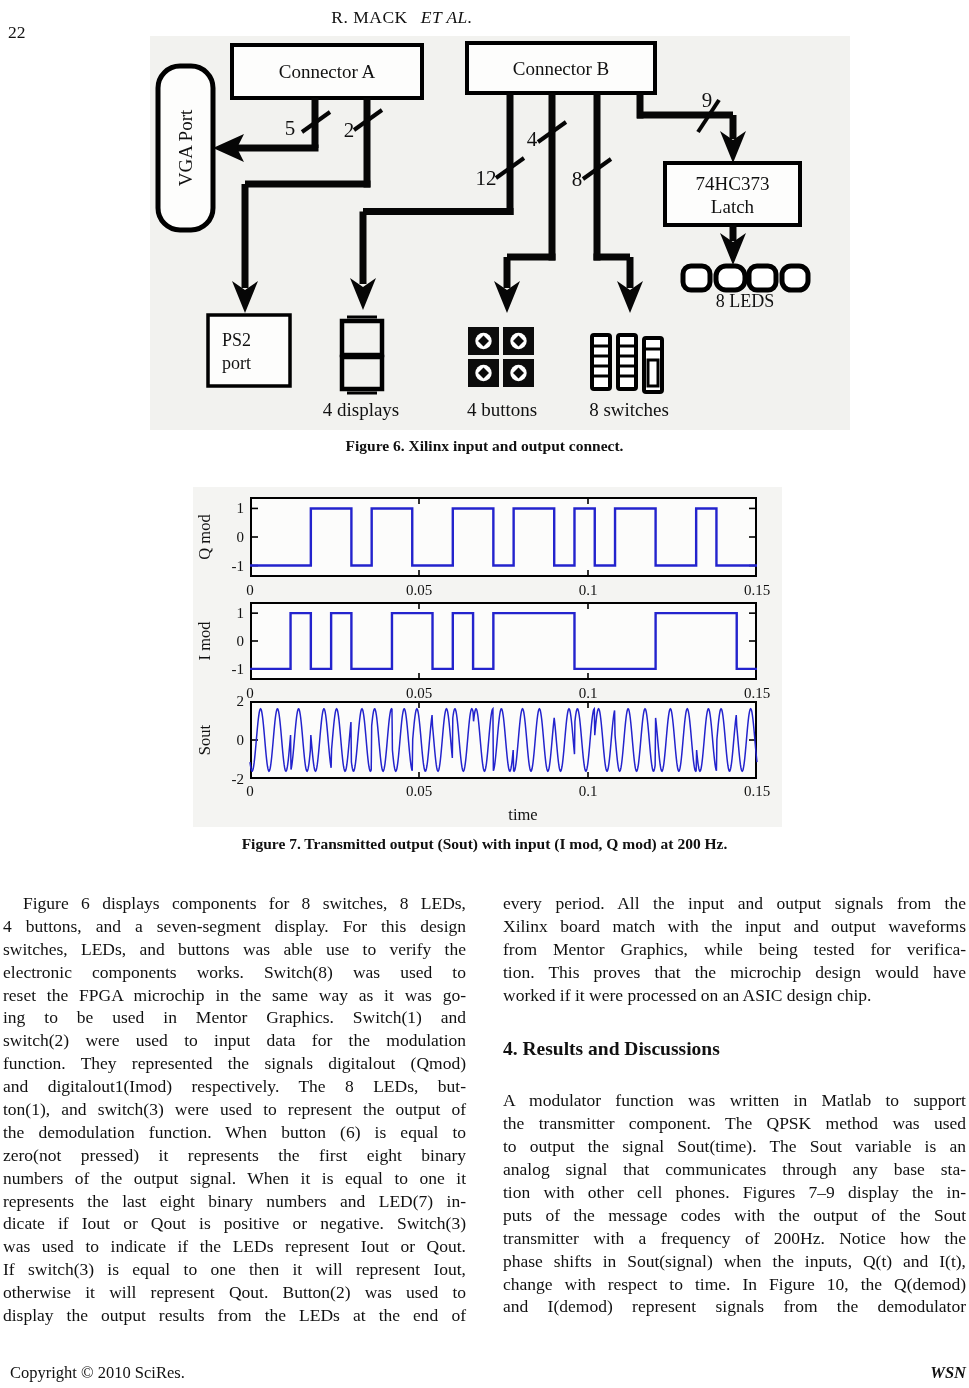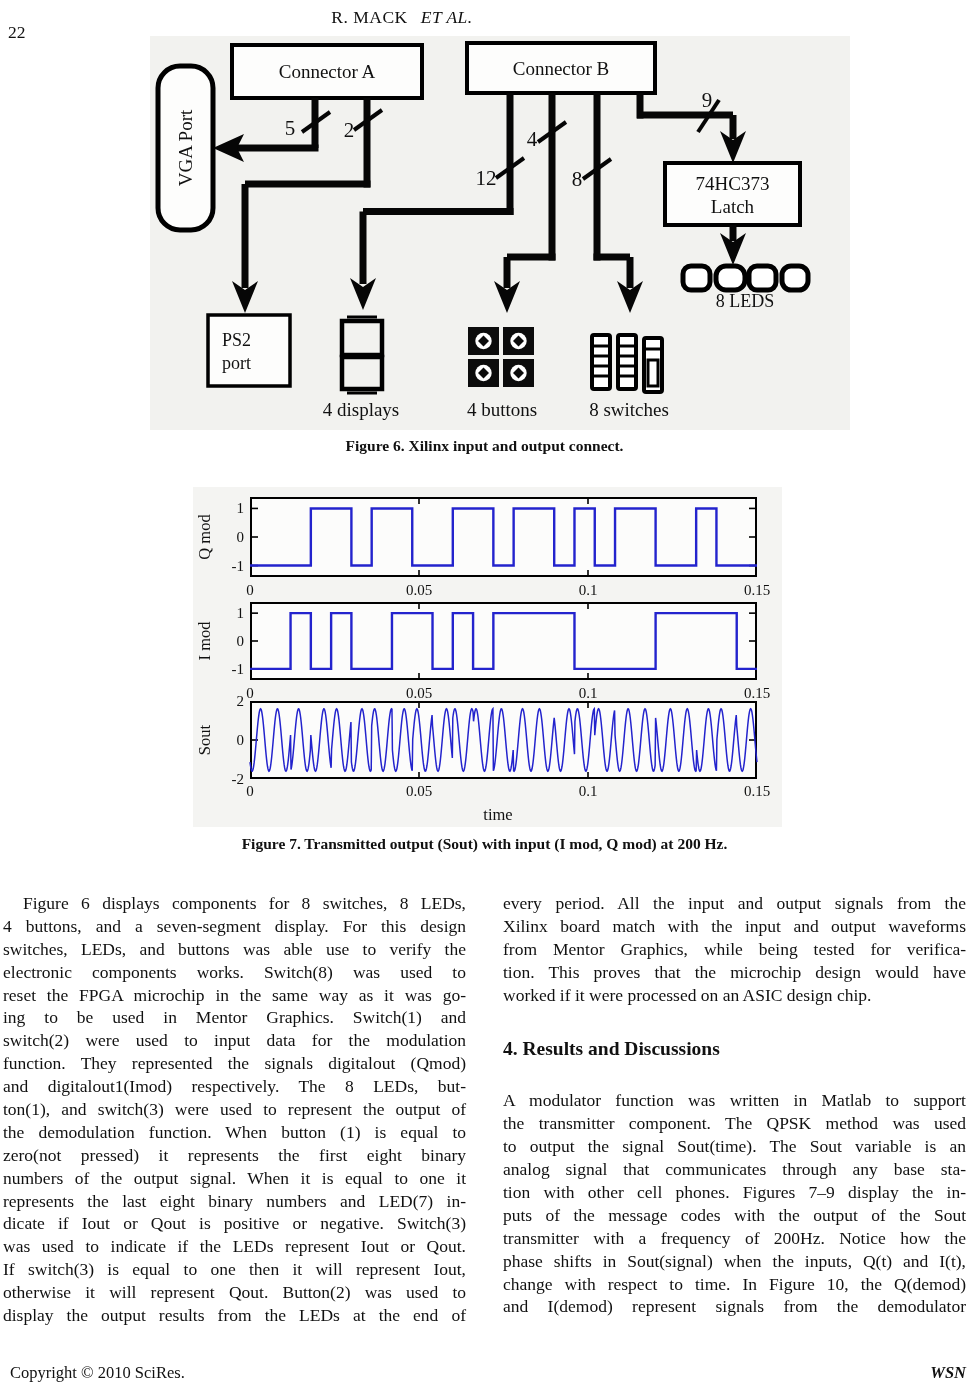--- a/index.html
+++ b/index.html
@@ -232,37 +232,37 @@
       <path d="M0 61.06 L0.46 64.5 L0.92 67.19 L1.38 69.06 L1.84 70.04 L2.3 70.12 L2.77 69.29 L3.23 67.56 L3.69 65 L4.15 61.68 L4.61 57.7 L5.07 53.16 L5.53 48.22 L5.99 43 L6.45 37.66 L6.91 32.37 L7.37 27.27 L7.84 22.51 L8.3 18.23 L8.76 14.57 L9.22 11.62 L9.68 9.47 L10.14 8.18 L10.6 7.8 L11.06 8.34 L11.52 9.77 L11.98 12.05 L12.44 15.13 L12.91 18.91 L13.37 23.27 L13.83 28.1 L14.29 33.24 L14.75 38.55 L15.21 43.88 L15.67 49.06 L16.13 53.95 L16.59 58.4 L17.05 62.29 L17.51 65.49 L17.98 67.91 L18.44 69.49 L18.9 70.17 L19.36 69.94 L19.82 68.81 L20.28 66.8 L20.74 63.98 L21.2 60.42 L21.66 56.24 L22.12 51.55 L22.58 46.5 L23.05 41.23 L23.51 35.89 L23.97 30.64 L24.43 25.64 L24.89 21.02 L25.35 16.94 L25.81 13.5 L26.27 10.81 L26.73 8.94 L27.19 7.96 L27.65 7.88 L28.12 8.71 L28.58 10.44 L29.04 13 L29.5 16.32 L29.96 20.3 L30.42 24.84 L30.88 29.78 L31.34 35 L31.8 40.34 L32.26 45.63 L32.72 50.73 L33.19 55.49 L33.65 59.77 L34.11 63.43 L34.57 66.38 L35.03 68.53 L35.49 69.82 L35.95 70.2 L36.41 69.66 L36.87 68.23 L37.33 65.95 L37.79 62.87 L38.26 59.09 L38.72 54.73 L39.18 49.9 L39.64 44.76 L40.1 39.45 L40.56 34.12 L41.02 68.53 L41.48 66.38 L41.94 63.43 L42.4 59.77 L42.86 55.49 L43.33 50.73 L43.79 45.63 L44.25 40.34 L44.71 35 L45.17 29.78 L45.63 24.84 L46.09 20.3 L46.55 16.32 L47.01 13 L47.47 10.44 L47.93 8.71 L48.4 7.88 L48.86 7.96 L49.32 8.94 L49.78 10.81 L50.24 13.5 L50.7 16.94 L51.16 21.02 L51.62 25.64 L52.08 30.64 L52.54 35.89 L53 41.23 L53.47 46.5 L53.93 51.55 L54.39 56.24 L54.85 60.42 L55.31 63.98 L55.77 66.8 L56.23 68.81 L56.69 69.94 L57.15 70.17 L57.61 69.49 L58.07 67.91 L58.54 65.49 L59 62.29 L59.46 58.4 L59.92 53.95 L60.38 49.06 L60.84 34.12 L61.3 39.45 L61.76 44.76 L62.22 49.9 L62.68 54.73 L63.14 59.09 L63.61 62.87 L64.07 65.95 L64.53 68.23 L64.99 69.66 L65.45 70.2 L65.91 69.82 L66.37 68.53 L66.83 66.38 L67.29 63.43 L67.75 59.77 L68.21 55.49 L68.68 50.73 L69.14 45.63 L69.6 40.34 L70.06 35 L70.52 29.78 L70.98 24.84 L71.44 20.3 L71.9 16.32 L72.36 13 L72.82 10.44 L73.28 8.71 L73.75 7.88 L74.21 7.96 L74.67 8.94 L75.13 10.81 L75.59 13.5 L76.05 16.94 L76.51 21.02 L76.97 25.64 L77.43 30.64 L77.89 35.89 L78.35 41.23 L78.82 46.5 L79.28 51.55 L79.74 56.24 L80.2 60.42 L80.66 63.98 L81.12 66.8 L81.58 48.22 L82.04 43 L82.5 37.66 L82.96 32.37 L83.42 27.27 L83.89 22.51 L84.35 18.23 L84.81 14.57 L85.27 11.62 L85.73 9.47 L86.19 8.18 L86.65 7.8 L87.11 8.34 L87.57 9.77 L88.03 12.05 L88.49 15.13 L88.96 18.91 L89.42 23.27 L89.88 28.1 L90.34 33.24 L90.8 38.55 L91.26 43.88 L91.72 49.06 L92.18 53.95 L92.64 58.4 L93.1 62.29 L93.56 65.49 L94.03 67.91 L94.49 69.49 L94.95 70.17 L95.41 69.94 L95.87 68.81 L96.33 66.8 L96.79 63.98 L97.25 60.42 L97.71 56.24 L98.17 51.55 L98.63 46.5 L99.1 41.23 L99.56 35.89 L100.02 30.64 L100.48 25.64 L100.94 21.02 L101.4 61.06 L101.86 64.5 L102.32 67.19 L102.78 69.06 L103.24 70.04 L103.7 70.12 L104.17 69.29 L104.63 67.56 L105.09 65 L105.55 61.68 L106.01 57.7 L106.47 53.16 L106.93 48.22 L107.39 43 L107.85 37.66 L108.31 32.37 L108.77 27.27 L109.24 22.51 L109.7 18.23 L110.16 14.57 L110.62 11.62 L111.08 9.47 L111.54 8.18 L112 7.8 L112.46 8.34 L112.92 9.77 L113.38 12.05 L113.84 15.13 L114.31 18.91 L114.77 23.27 L115.23 28.1 L115.69 33.24 L116.15 38.55 L116.61 43.88 L117.07 49.06 L117.53 53.95 L117.99 58.4 L118.45 62.29 L118.91 65.49 L119.38 67.91 L119.84 69.49 L120.3 70.17 L120.76 69.94 L121.22 68.81 L121.68 24.84 L122.14 20.3 L122.6 16.32 L123.06 13 L123.52 10.44 L123.98 8.71 L124.45 7.88 L124.91 7.96 L125.37 8.94 L125.83 10.81 L126.29 13.5 L126.75 16.94 L127.21 21.02 L127.67 25.64 L128.13 30.64 L128.59 35.89 L129.05 41.23 L129.52 46.5 L129.98 51.55 L130.44 56.24 L130.9 60.42 L131.36 63.98 L131.82 66.8 L132.28 68.81 L132.74 69.94 L133.2 70.17 L133.66 69.49 L134.12 67.91 L134.59 65.49 L135.05 62.29 L135.51 58.4 L135.97 53.95 L136.43 49.06 L136.89 43.88 L137.35 38.55 L137.81 33.24 L138.27 28.1 L138.73 23.27 L139.19 18.91 L139.66 15.13 L140.12 12.05 L140.58 9.77 L141.04 8.34 L141.5 7.8 L141.96 8.18 L142.42 49.06 L142.88 53.95 L143.34 58.4 L143.8 62.29 L144.26 65.49 L144.73 67.91 L145.19 69.49 L145.65 70.17 L146.11 69.94 L146.57 68.81 L147.03 66.8 L147.49 63.98 L147.95 60.42 L148.41 56.24 L148.87 51.55 L149.33 46.5 L149.8 41.23 L150.26 35.89 L150.72 30.64 L151.18 25.64 L151.64 21.02 L152.1 16.94 L152.56 13.5 L153.02 10.81 L153.48 8.94 L153.94 7.96 L154.4 7.88 L154.87 8.71 L155.33 10.44 L155.79 13 L156.25 16.32 L156.71 20.3 L157.17 24.84 L157.63 29.78 L158.09 35 L158.55 40.34 L159.01 45.63 L159.47 50.73 L159.94 55.49 L160.4 59.77 L160.86 63.43 L161.32 66.38 L161.78 68.53 L162.24 69.82 L162.7 38.55 L163.16 33.24 L163.62 28.1 L164.08 23.27 L164.54 18.91 L165.01 15.13 L165.47 12.05 L165.93 9.77 L166.39 8.34 L166.85 7.8 L167.31 8.18 L167.77 9.47 L168.23 11.62 L168.69 14.57 L169.15 18.23 L169.61 22.51 L170.08 27.27 L170.54 32.37 L171 37.66 L171.46 43 L171.92 48.22 L172.38 53.16 L172.84 57.7 L173.3 61.68 L173.76 65 L174.22 67.56 L174.68 69.29 L175.15 70.12 L175.61 70.04 L176.07 69.06 L176.53 67.19 L176.99 64.5 L177.45 61.06 L177.91 56.98 L178.37 52.36 L178.83 47.36 L179.29 42.11 L179.75 36.77 L180.22 31.5 L180.68 26.45 L181.14 21.76 L181.6 17.58 L182.06 14.02 L182.52 24.84 L182.98 29.78 L183.44 35 L183.9 40.34 L184.36 45.63 L184.82 50.73 L185.29 55.49 L185.75 59.77 L186.21 63.43 L186.67 66.38 L187.13 68.53 L187.59 69.82 L188.05 70.2 L188.51 69.66 L188.97 68.23 L189.43 65.95 L189.89 62.87 L190.36 59.09 L190.82 54.73 L191.28 49.9 L191.74 44.76 L192.2 39.45 L192.66 34.12 L193.12 28.94 L193.58 24.05 L194.04 19.6 L194.5 15.71 L194.96 12.51 L195.43 10.09 L195.89 8.51 L196.35 7.83 L196.81 8.06 L197.27 9.19 L197.73 11.2 L198.19 14.02 L198.65 17.58 L199.11 21.76 L199.57 26.45 L200.03 31.5 L200.5 36.77 L200.96 42.11 L201.42 47.36 L201.88 52.36 L202.34 56.98 L202.8 16.94 L203.26 13.5 L203.72 10.81 L204.18 8.94 L204.64 7.96 L205.1 7.88 L205.57 8.71 L206.03 10.44 L206.49 13 L206.95 16.32 L207.41 20.3 L207.87 24.84 L208.33 29.78 L208.79 35 L209.25 40.34 L209.71 45.63 L210.17 50.73 L210.64 55.49 L211.1 59.77 L211.56 63.43 L212.02 66.38 L212.48 68.53 L212.94 69.82 L213.4 70.2 L213.86 69.66 L214.32 68.23 L214.78 65.95 L215.24 62.87 L215.71 59.09 L216.17 54.73 L216.63 49.9 L217.09 44.76 L217.55 39.45 L218.01 34.12 L218.47 28.94 L218.93 24.05 L219.39 19.6 L219.85 15.71 L220.31 12.51 L220.78 10.09 L221.24 8.51 L221.7 7.83 L222.16 8.06 L222.62 9.19 L223.08 11.2 L223.54 20.3 L224 16.32 L224.46 13 L224.92 10.44 L225.38 8.71 L225.85 7.88 L226.31 7.96 L226.77 8.94 L227.23 10.81 L227.69 13.5 L228.15 16.94 L228.61 21.02 L229.07 25.64 L229.53 30.64 L229.99 35.89 L230.45 41.23 L230.92 46.5 L231.38 51.55 L231.84 56.24 L232.3 60.42 L232.76 63.98 L233.22 66.8 L233.68 68.81 L234.14 69.94 L234.6 70.17 L235.06 69.49 L235.52 67.91 L235.99 65.49 L236.45 62.29 L236.91 58.4 L237.37 53.95 L237.83 49.06 L238.29 43.88 L238.75 38.55 L239.21 33.24 L239.67 28.1 L240.13 23.27 L240.59 18.91 L241.06 15.13 L241.52 12.05 L241.98 9.77 L242.44 8.34 L242.9 7.8 L243.36 69.82 L243.82 68.53 L244.28 66.38 L244.74 63.43 L245.2 59.77 L245.66 55.49 L246.13 50.73 L246.59 45.63 L247.05 40.34 L247.51 35 L247.97 29.78 L248.43 24.84 L248.89 20.3 L249.35 16.32 L249.81 13 L250.27 10.44 L250.73 8.71 L251.2 7.88 L251.66 7.96 L252.12 8.94 L252.58 10.81 L253.04 13.5 L253.5 16.94 L253.96 21.02 L254.42 25.64 L254.88 30.64 L255.34 35.89 L255.8 41.23 L256.27 46.5 L256.73 51.55 L257.19 56.24 L257.65 60.42 L258.11 63.98 L258.57 66.8 L259.03 68.81 L259.49 69.94 L259.95 70.17 L260.41 69.49 L260.87 67.91 L261.34 65.49 L261.8 62.29 L262.26 58.4 L262.72 53.95 L263.18 49.06 L263.64 69.82 L264.1 70.2 L264.56 69.66 L265.02 68.23 L265.48 65.95 L265.94 62.87 L266.41 59.09 L266.87 54.73 L267.33 49.9 L267.79 44.76 L268.25 39.45 L268.71 34.12 L269.17 28.94 L269.63 24.05 L270.09 19.6 L270.55 15.71 L271.01 12.51 L271.48 10.09 L271.94 8.51 L272.4 7.83 L272.86 8.06 L273.32 9.19 L273.78 11.2 L274.24 14.02 L274.7 17.58 L275.16 21.76 L275.62 26.45 L276.08 31.5 L276.55 36.77 L277.01 42.11 L277.47 47.36 L277.93 52.36 L278.39 56.98 L278.85 61.06 L279.31 64.5 L279.77 67.19 L280.23 69.06 L280.69 70.04 L281.15 70.12 L281.62 69.29 L282.08 67.56 L282.54 65 L283 61.68 L283.46 57.7 L283.92 53.16 L284.38 48.22 L284.84 43 L285.3 37.66 L285.76 32.37 L286.22 27.27 L286.69 22.51 L287.15 18.23 L287.61 14.57 L288.07 11.62 L288.53 9.47 L288.99 8.18 L289.45 7.8 L289.91 8.34 L290.37 9.77 L290.83 12.05 L291.29 15.13 L291.76 18.91 L292.22 23.27 L292.68 28.1 L293.14 33.24 L293.6 38.55 L294.06 43.88 L294.52 49.06 L294.98 53.95 L295.44 58.4 L295.9 62.29 L296.36 65.49 L296.83 67.91 L297.29 69.49 L297.75 70.17 L298.21 69.94 L298.67 68.81 L299.13 66.8 L299.59 63.98 L300.05 60.42 L300.51 56.24 L300.97 51.55 L301.43 46.5 L301.9 41.23 L302.36 35.89 L302.82 30.64 L303.28 25.64 L303.74 21.02 L304.2 16.94 L304.66 21.02 L305.12 25.64 L305.58 30.64 L306.04 35.89 L306.5 41.23 L306.97 46.5 L307.43 51.55 L307.89 56.24 L308.35 60.42 L308.81 63.98 L309.27 66.8 L309.73 68.81 L310.19 69.94 L310.65 70.17 L311.11 69.49 L311.57 67.91 L312.04 65.49 L312.5 62.29 L312.96 58.4 L313.42 53.95 L313.88 49.06 L314.34 43.88 L314.8 38.55 L315.26 33.24 L315.72 28.1 L316.18 23.27 L316.64 18.91 L317.11 15.13 L317.57 12.05 L318.03 9.77 L318.49 8.34 L318.95 7.8 L319.41 8.18 L319.87 9.47 L320.33 11.62 L320.79 14.57 L321.25 18.23 L321.71 22.51 L322.18 27.27 L322.64 32.37 L323.1 37.66 L323.56 43 L324.02 48.22 L324.48 53.16 L324.94 20.3 L325.4 16.32 L325.86 13 L326.32 10.44 L326.78 8.71 L327.25 7.88 L327.71 7.96 L328.17 8.94 L328.63 10.81 L329.09 13.5 L329.55 16.94 L330.01 21.02 L330.47 25.64 L330.93 30.64 L331.39 35.89 L331.85 41.23 L332.32 46.5 L332.78 51.55 L333.24 56.24 L333.7 60.42 L334.16 63.98 L334.62 66.8 L335.08 68.81 L335.54 69.94 L336 70.17 L336.46 69.49 L336.92 67.91 L337.39 65.49 L337.85 62.29 L338.31 58.4 L338.77 53.95 L339.23 49.06 L339.69 43.88 L340.15 38.55 L340.61 33.24 L341.07 28.1 L341.53 23.27 L341.99 18.91 L342.46 15.13 L342.92 12.05 L343.38 9.77 L343.84 8.34 L344.3 7.8 L344.76 34.12 L345.22 28.94 L345.68 24.05 L346.14 19.6 L346.6 15.71 L347.06 12.51 L347.53 10.09 L347.99 8.51 L348.45 7.83 L348.91 8.06 L349.37 9.19 L349.83 11.2 L350.29 14.02 L350.75 17.58 L351.21 21.76 L351.67 26.45 L352.13 31.5 L352.6 36.77 L353.06 42.11 L353.52 47.36 L353.98 52.36 L354.44 56.98 L354.9 61.06 L355.36 64.5 L355.82 67.19 L356.28 69.06 L356.74 70.04 L357.2 70.12 L357.67 69.29 L358.13 67.56 L358.59 65 L359.05 61.68 L359.51 57.7 L359.97 53.16 L360.43 48.22 L360.89 43 L361.35 37.66 L361.81 32.37 L362.27 27.27 L362.74 22.51 L363.2 18.23 L363.66 14.57 L364.12 11.62 L364.58 9.47 L365.04 34.12 L365.5 39.45 L365.96 44.76 L366.42 49.9 L366.88 54.73 L367.34 59.09 L367.81 62.87 L368.27 65.95 L368.73 68.23 L369.19 69.66 L369.65 70.2 L370.11 69.82 L370.57 68.53 L371.03 66.38 L371.49 63.43 L371.95 59.77 L372.41 55.49 L372.88 50.73 L373.34 45.63 L373.8 40.34 L374.26 35 L374.72 29.78 L375.18 24.84 L375.64 20.3 L376.1 16.32 L376.56 13 L377.02 10.44 L377.48 8.71 L377.95 7.88 L378.41 7.96 L378.87 8.94 L379.33 10.81 L379.79 13.5 L380.25 16.94 L380.71 21.02 L381.17 25.64 L381.63 30.64 L382.09 35.89 L382.55 41.23 L383.02 46.5 L383.48 51.55 L383.94 56.24 L384.4 60.42 L384.86 63.98 L385.32 66.8 L385.78 68.81 L386.24 69.94 L386.7 70.17 L387.16 69.49 L387.62 67.91 L388.09 65.49 L388.55 62.29 L389.01 58.4 L389.47 53.95 L389.93 49.06 L390.39 43.88 L390.85 38.55 L391.31 33.24 L391.77 28.1 L392.23 23.27 L392.69 18.91 L393.16 15.13 L393.62 12.05 L394.08 9.77 L394.54 8.34 L395 7.8 L395.46 8.18 L395.92 9.47 L396.38 11.62 L396.84 14.57 L397.3 18.23 L397.76 22.51 L398.23 27.27 L398.69 32.37 L399.15 37.66 L399.61 43 L400.07 48.22 L400.53 53.16 L400.99 57.7 L401.45 61.68 L401.91 65 L402.37 67.56 L402.83 69.29 L403.3 70.12 L403.76 70.04 L404.22 69.06 L404.68 67.19 L405.14 64.5 L405.6 16.94 L406.06 21.02 L406.52 25.64 L406.98 30.64 L407.44 35.89 L407.9 41.23 L408.37 46.5 L408.83 51.55 L409.29 56.24 L409.75 60.42 L410.21 63.98 L410.67 66.8 L411.13 68.81 L411.59 69.94 L412.05 70.17 L412.51 69.49 L412.97 67.91 L413.44 65.49 L413.9 62.29 L414.36 58.4 L414.82 53.95 L415.28 49.06 L415.74 43.88 L416.2 38.55 L416.66 33.24 L417.12 28.1 L417.58 23.27 L418.04 18.91 L418.51 15.13 L418.97 12.05 L419.43 9.77 L419.89 8.34 L420.35 7.8 L420.81 8.18 L421.27 9.47 L421.73 11.62 L422.19 14.57 L422.65 18.23 L423.11 22.51 L423.58 27.27 L424.04 32.37 L424.5 37.66 L424.96 43 L425.42 48.22 L425.88 53.16 L426.34 57.7 L426.8 61.68 L427.26 65 L427.72 67.56 L428.18 69.29 L428.65 70.12 L429.11 70.04 L429.57 69.06 L430.03 67.19 L430.49 64.5 L430.95 61.06 L431.41 56.98 L431.87 52.36 L432.33 47.36 L432.79 42.11 L433.25 36.77 L433.72 31.5 L434.18 26.45 L434.64 21.76 L435.1 17.58 L435.56 14.02 L436.02 11.2 L436.48 9.19 L436.94 8.06 L437.4 7.83 L437.86 8.51 L438.32 10.09 L438.79 12.51 L439.25 15.71 L439.71 19.6 L440.17 24.05 L440.63 28.94 L441.09 34.12 L441.55 39.45 L442.01 44.76 L442.47 49.9 L442.93 54.73 L443.39 59.09 L443.86 62.87 L444.32 65.95 L444.78 68.23 L445.24 69.66 L445.7 70.2 L446.16 69.82 L446.62 49.06 L447.08 53.95 L447.54 58.4 L448 62.29 L448.46 65.49 L448.93 67.91 L449.39 69.49 L449.85 70.17 L450.31 69.94 L450.77 68.81 L451.23 66.8 L451.69 63.98 L452.15 60.42 L452.61 56.24 L453.07 51.55 L453.53 46.5 L454 41.23 L454.46 35.89 L454.92 30.64 L455.38 25.64 L455.84 21.02 L456.3 16.94 L456.76 13.5 L457.22 10.81 L457.68 8.94 L458.14 7.96 L458.6 7.88 L459.07 8.71 L459.53 10.44 L459.99 13 L460.45 16.32 L460.91 20.3 L461.37 24.84 L461.83 29.78 L462.29 35 L462.75 40.34 L463.21 45.63 L463.67 50.73 L464.14 55.49 L464.6 59.77 L465.06 63.43 L465.52 66.38 L465.98 68.53 L466.44 69.82 L466.9 38.55 L467.36 33.24 L467.82 28.1 L468.28 23.27 L468.74 18.91 L469.21 15.13 L469.67 12.05 L470.13 9.77 L470.59 8.34 L471.05 7.8 L471.51 8.18 L471.97 9.47 L472.43 11.62 L472.89 14.57 L473.35 18.23 L473.81 22.51 L474.28 27.27 L474.74 32.37 L475.2 37.66 L475.66 43 L476.12 48.22 L476.58 53.16 L477.04 57.7 L477.5 61.68 L477.96 65 L478.42 67.56 L478.88 69.29 L479.35 70.12 L479.81 70.04 L480.27 69.06 L480.73 67.19 L481.19 64.5 L481.65 61.06 L482.11 56.98 L482.57 52.36 L483.03 47.36 L483.49 42.11 L483.95 36.77 L484.42 31.5 L484.88 26.45 L485.34 21.76 L485.8 17.58 L486.26 14.02 L486.72 24.84 L487.18 29.78 L487.64 35 L488.1 40.34 L488.56 45.63 L489.02 50.73 L489.49 55.49 L489.95 59.77 L490.41 63.43 L490.87 66.38 L491.33 68.53 L491.79 69.82 L492.25 70.2 L492.71 69.66 L493.17 68.23 L493.63 65.95 L494.09 62.87 L494.56 59.09 L495.02 54.73 L495.48 49.9 L495.94 44.76 L496.4 39.45 L496.86 34.12 L497.32 28.94 L497.78 24.05 L498.24 19.6 L498.7 15.71 L499.16 12.51 L499.63 10.09 L500.09 8.51 L500.55 7.83 L501.01 8.06 L501.47 9.19 L501.93 11.2 L502.39 14.02 L502.85 17.58 L503.31 21.76 L503.77 26.45 L504.23 31.5 L504.7 36.77 L505.16 42.11 L505.62 47.36 L506.08 52.36 L506.54 56.98 L507 61.06" fill="none" stroke="#2323cd" stroke-width="1.5"></path>
     </svg>
     <div class="ytick" style="left: 216px; top: 692px;">2</div>
     <div class="ytick" style="left: 216px; top: 731px;">0</div>
     <div class="ytick" style="left: 216px; top: 770px;">-2</div>
     <div class="xtick" style="left: 220px; top: 782px;">0</div>
     <div class="xtick" style="left: 389px; top: 782px;">0.05</div>
     <div class="xtick" style="left: 558px; top: 782px;">0.1</div>
     <div class="xtick" style="left: 727px; top: 782px;">0.15</div>
     <div class="ylab" style="left: 205px; top: 740px;">Sout</div>
-    <div class="xlab" style="left: 438px; top: 805px;">time</div>
+    <div class="xlab" style="left: 463px; top: 805px;">time</div>
   </div>
 
 <div class="abs caption cap7">Figure 7. Transmitted output (Sout) with input (I mod, Q mod) at 200 Hz.</div>
 
 <div class="abs col col-left" id="col-left">
     <div class="bline ind">Figure 6 displays components for 8 switches, 8 LEDs,</div>
     <div class="bline">4 buttons, and a seven-segment display. For this design</div>
     <div class="bline">switches, LEDs, and buttons was able use to verify the</div>
     <div class="bline">electronic components works. Switch(8) was used to</div>
     <div class="bline">reset the FPGA microchip in the same way as it was go-</div>
     <div class="bline">ing to be used in Mentor Graphics. Switch(1) and</div>
     <div class="bline">switch(2) were used to input data for the modulation</div>
     <div class="bline">function. They represented the signals digitalout (Qmod)</div>
     <div class="bline">and digitalout1(Imod) respectively. The 8 LEDs, but-</div>
     <div class="bline">ton(1), and switch(3) were used to represent the output of</div>
-    <div class="bline">the demodulation function. When button (1) is equal to</div>
+    <div class="bline">the demodulation function. When button (6) is equal to</div>
     <div class="bline">zero(not pressed) it represents the first eight binary</div>
     <div class="bline">numbers of the output signal. When it is equal to one it</div>
     <div class="bline">represents the last eight binary numbers and LED(7) in-</div>
     <div class="bline">dicate if Iout or Qout is positive or negative. Switch(3)</div>
     <div class="bline">was used to indicate if the LEDs represent Iout or Qout.</div>
     <div class="bline">If switch(3) is equal to one then it will represent Iout,</div>
     <div class="bline">otherwise it will represent Qout. Button(2) was used to</div>
     <div class="bline">display the output results from the LEDs at the end of</div>
   </div>
 <div class="abs col col-right" id="col-right">

